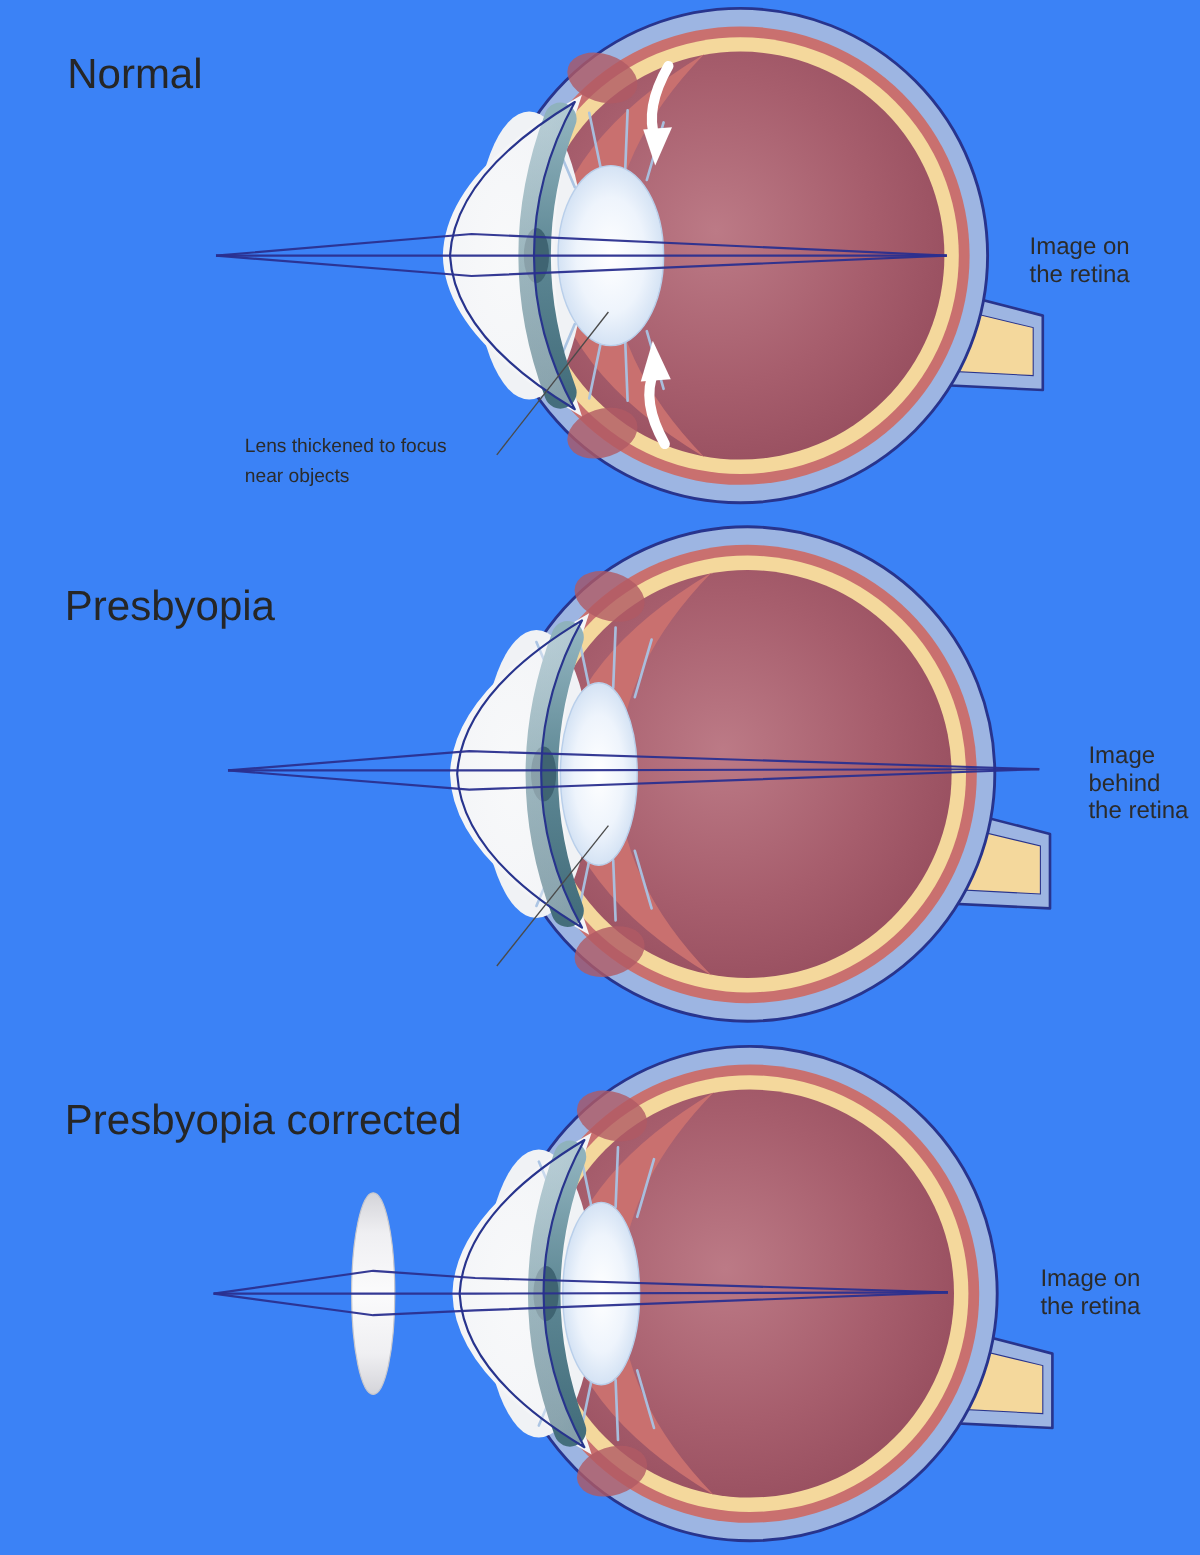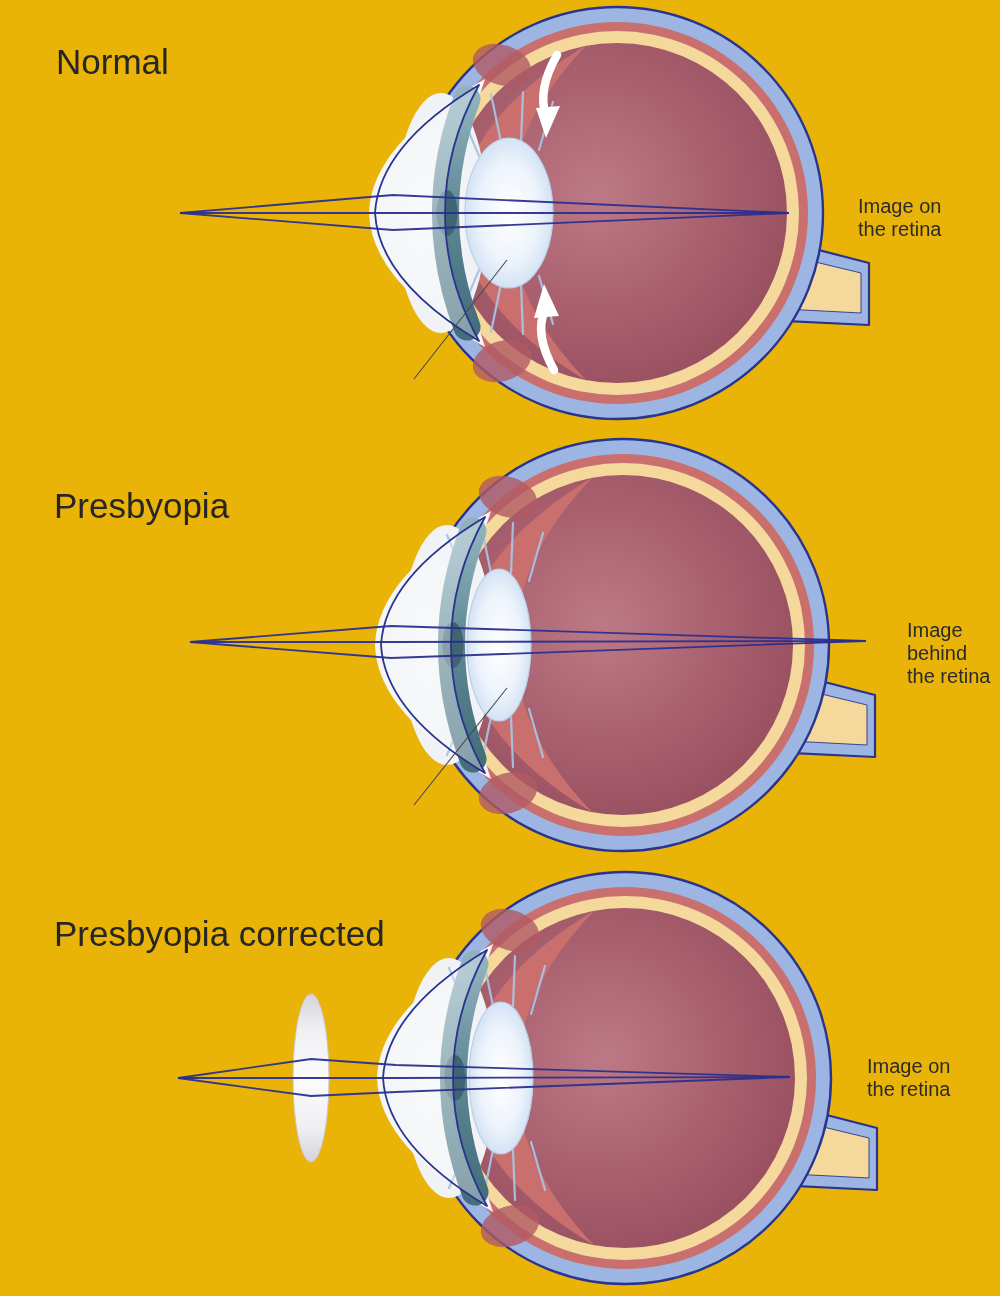--- a/index.html
+++ b/index.html
@@ -1,16 +1,16 @@
 <!DOCTYPE html>
 <html><head>
 <meta charset="utf-8">
 <style>
   html,body{margin:0;padding:0;background:#ffffff;}
-  .canvas{position:relative;width:1000px;height:1296px;background:#eab308;overflow:hidden;
+  .canvas{position:relative;width:1000px;height:1296px;background:#3b82f6;overflow:hidden;
           font-family:"Liberation Sans", sans-serif;}
   #eyes-svg{position:absolute;left:0;top:0;}
   .title{position:absolute;font-size:35px;color:#262626;letter-spacing:0px;white-space:nowrap;}
   #title-0{left:56px;top:42px;}
   #title-1{left:54px;top:486px;}
   #title-2{left:54px;top:914px;}
   .lbl{position:absolute;font-size:20px;line-height:23px;color:#2b2b2b;}
   .lbl .line{display:block;}
   #retina-0{left:858px;top:195px;}
   #retina-1{left:907px;top:619px;}
@@ -167,14 +167,18 @@
   </div>
   <div class="lbl" id="retina-1">
     <span class="line">Image behind</span>
     <span class="line">the retina</span>
   </div>
   <div class="lbl" id="retina-2">
     <span class="line">Image on</span>
     <span class="line">the retina</span>
   </div>
 
+  <div class="ann" id="ann-0">
+    <span class="line">Lens thickened to focus</span>
+    <span class="line">near objects</span>
+  </div>
 
 </div>
 
 </body></html>

